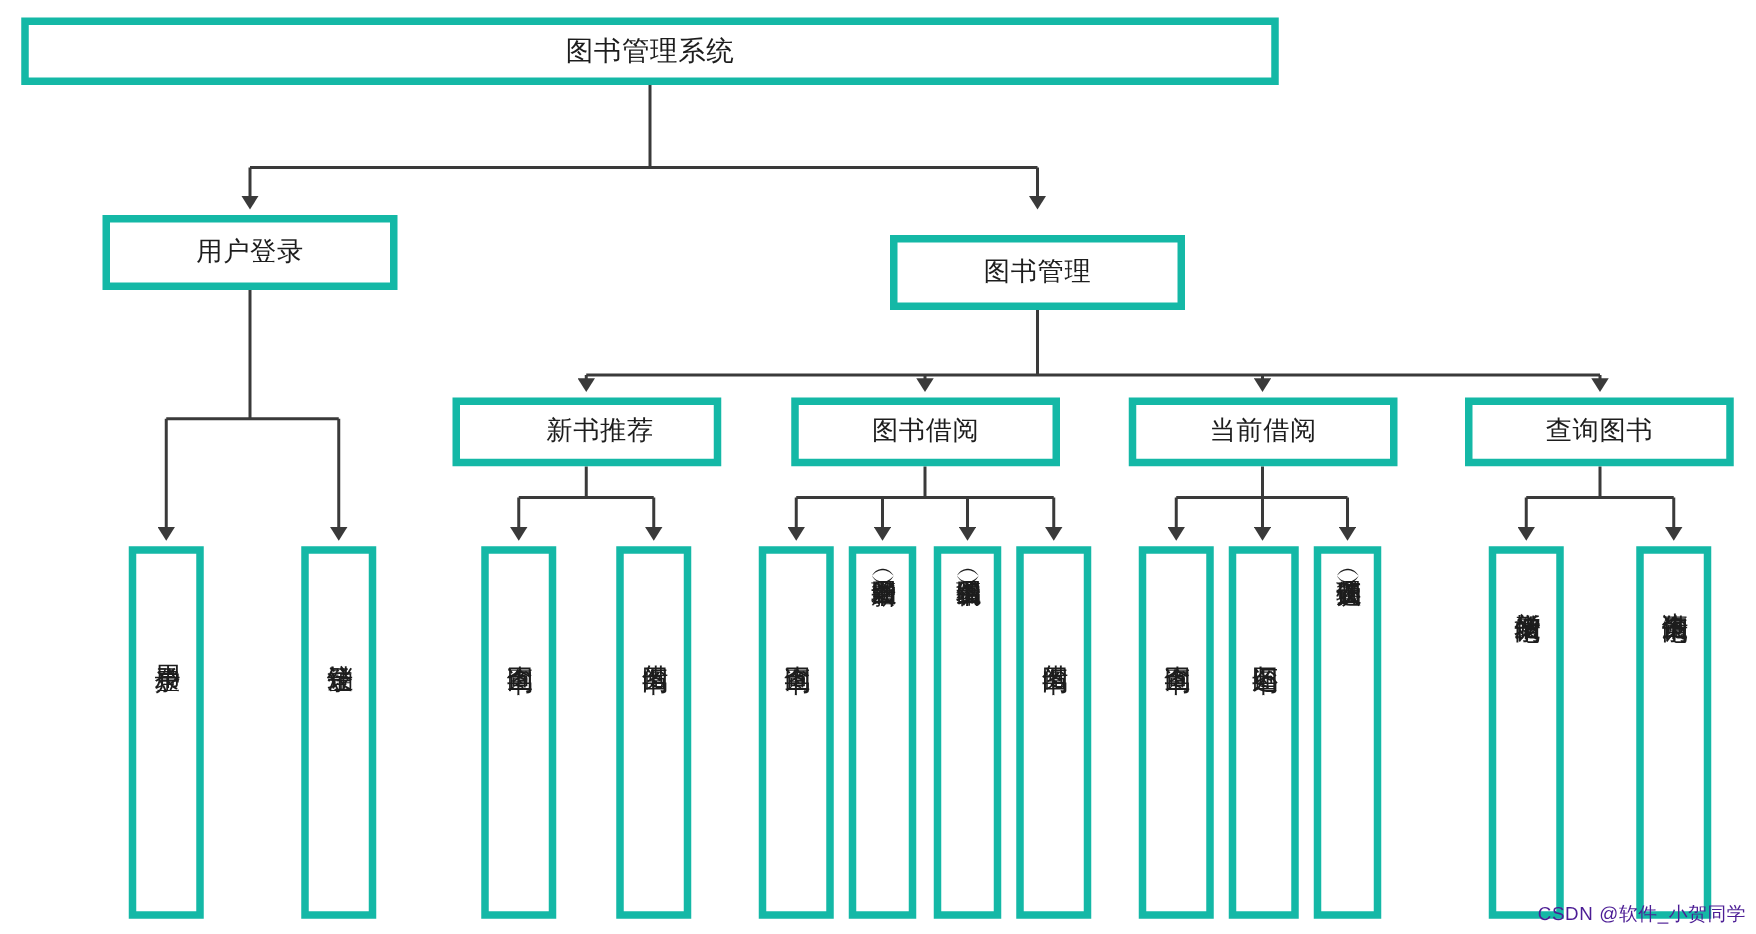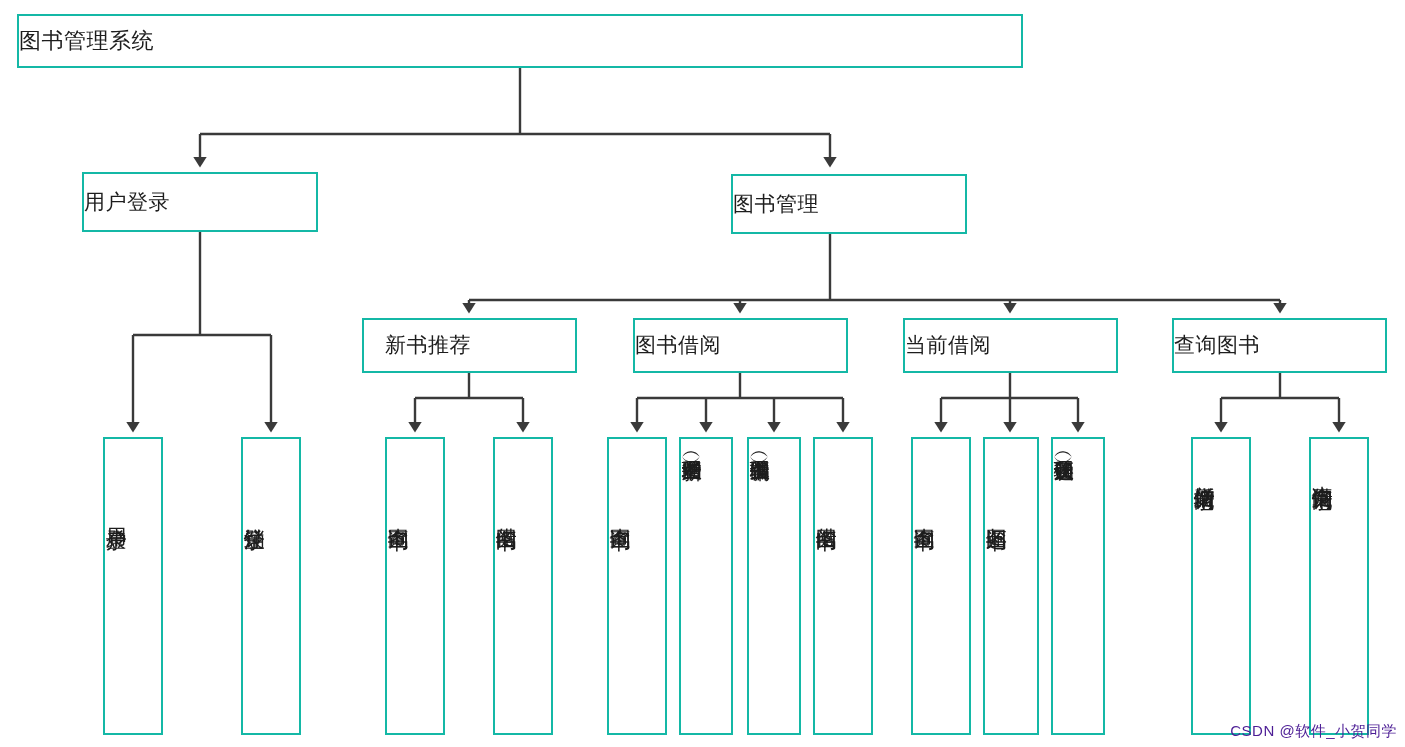--- a/index.html
+++ b/index.html
@@ -23,23 +23,24 @@
     left: 0;
     top: 0;
     width: 1405px;
     height: 747px;
     pointer-events: none;
   }
   .node {
     position: absolute;
     box-sizing: border-box;
     background: #ffffff;
-    border: 2px solid #14b8a6;
+    border: 6px solid #14b8a6;
     display: flex;
     align-items: center;
+    justify-content: center;
     color: #1d1d1d;
   }
   .node-label {
     display: block;
     text-align: center;
     line-height: 1.18;
     white-space: pre;
   }
   
   .node.h .node-label {
@@ -132,21 +133,21 @@
     </g>
   </svg>
 
   <div class="node h root" style="left:17px; top:14px; width:1006px; height:54px;">
     <span class="node-label">图书管理系统</span>
   </div>
 
   <div class="node h" style="left:82px; top:172px; width:236px; height:60px;">
     <span class="node-label">用户登录</span>
   </div>
-  <div class="node h" style="left:712px; top:174px; width:236px; height:60px;margin-left:19px;">
+  <div class="node h" style="left:712px; top:188px; width:236px; height:60px;">
     <span class="node-label">图书管理</span>
   </div>
 
   <div class="node h" style="left:362px; top:318px; width:215px; height:55px;padding-left:21px;">
     <span class="node-label">新书推荐</span>
   </div>
   <div class="node h" style="left:903px; top:318px; width:215px; height:55px;">
     <span class="node-label">当前借阅</span>
   </div>
   <div class="node h" style="left:633px; top:318px; width:215px; height:55px;">

